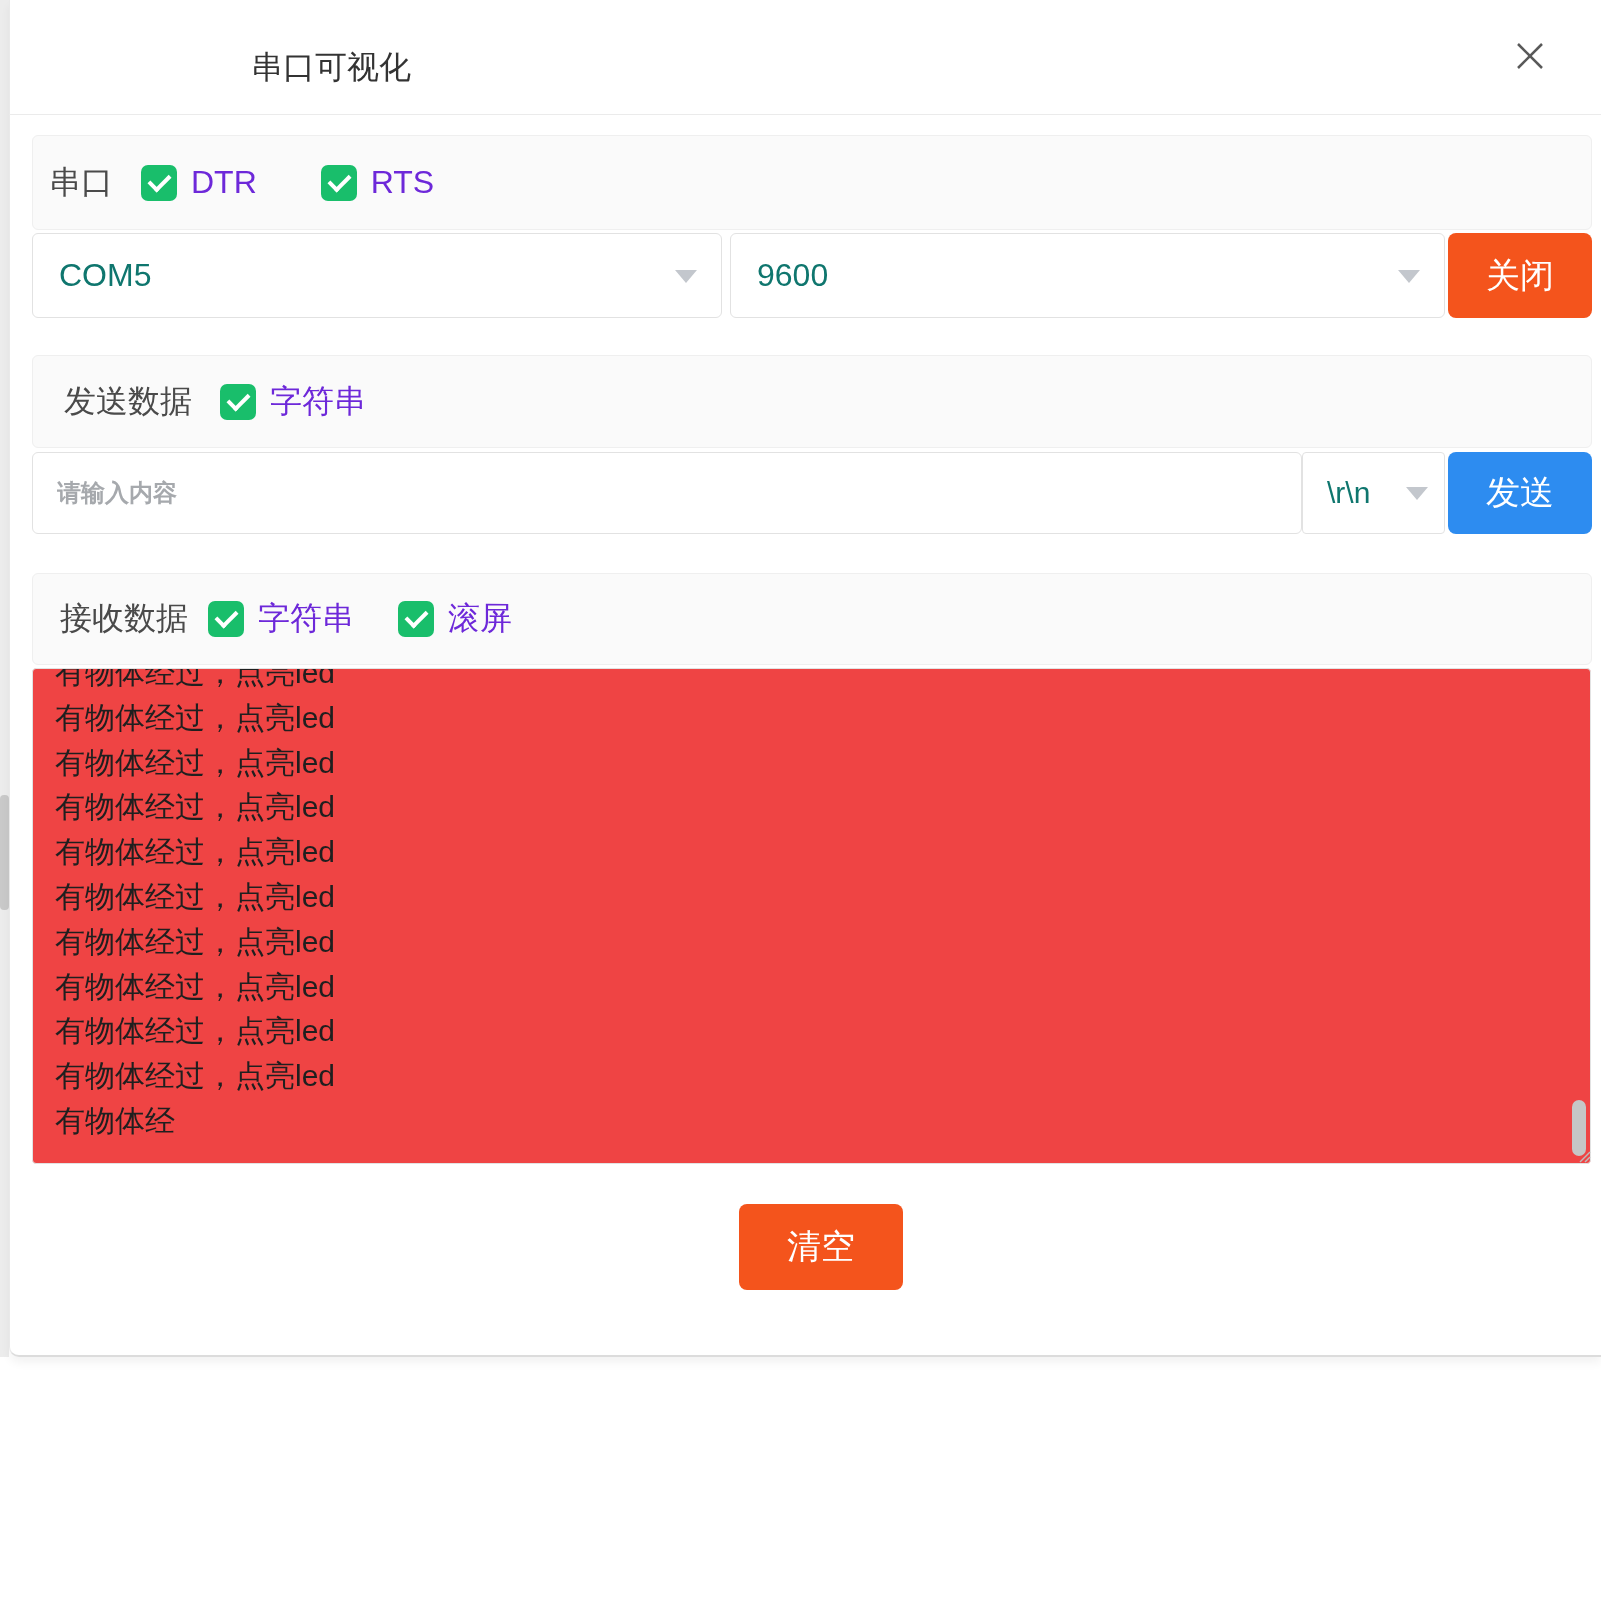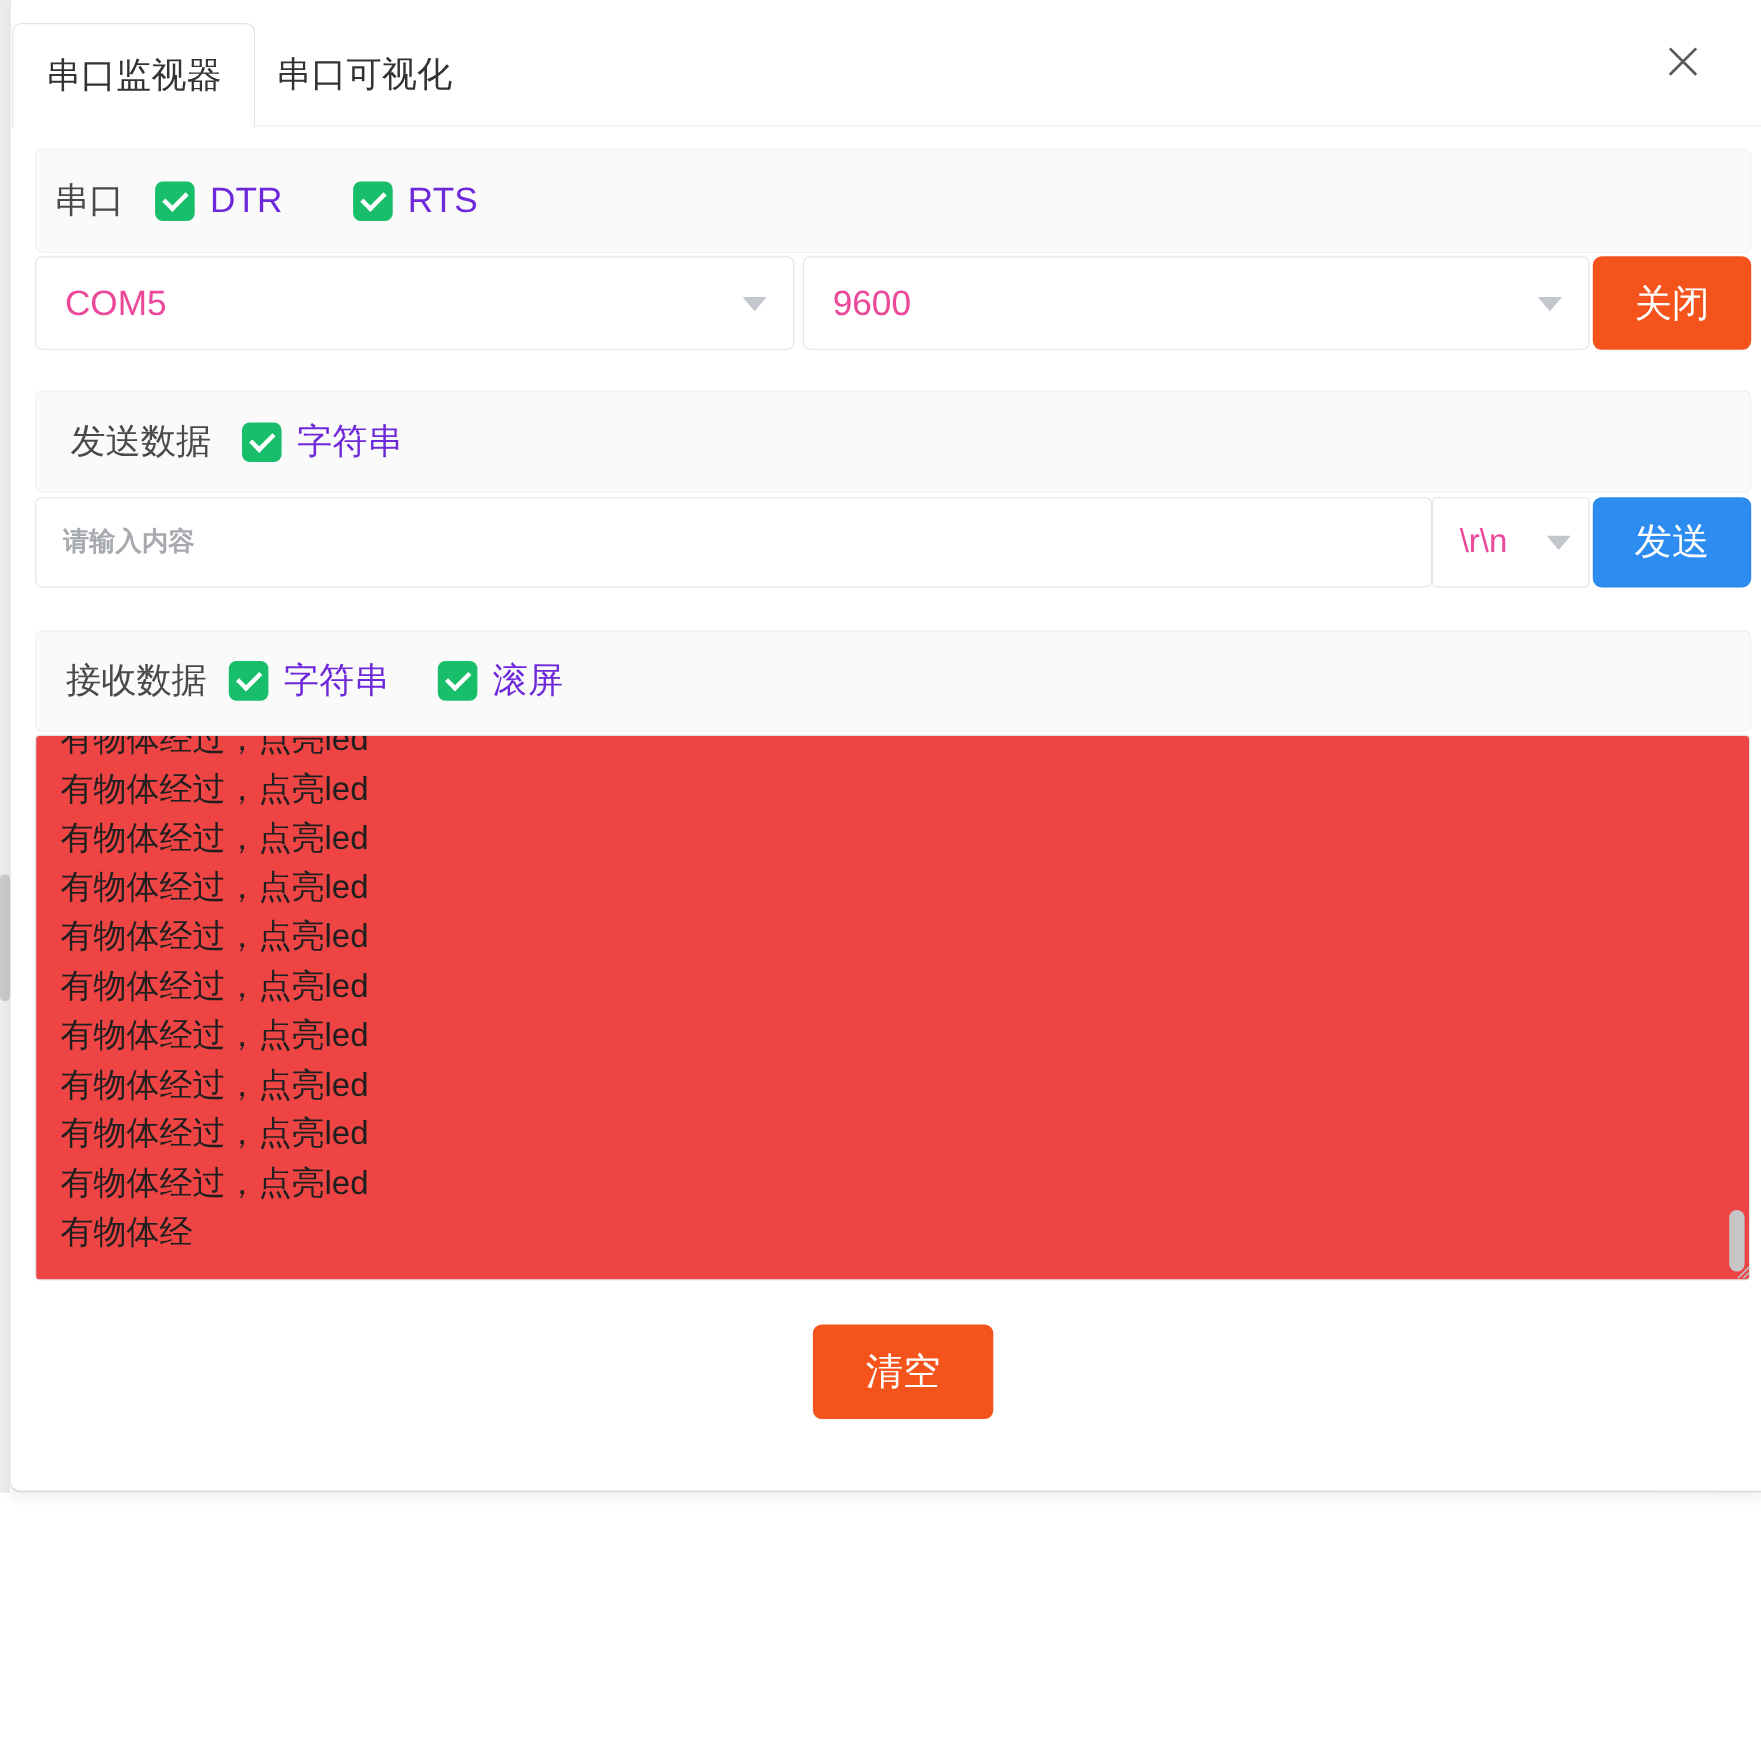--- a/index.html
+++ b/index.html
@@ -41,21 +41,21 @@
   .sec-label{font-size:32px;color:#4a4a4a;}
   .cb{width:36px;height:36px;border-radius:7px;background:var(--checkbox-green);position:relative;flex:none;cursor:pointer;}
   .cb::after{content:'';position:absolute;left:8px;top:9px;width:17px;height:9px;
     border-left:4px solid #fff;border-bottom:4px solid #fff;transform:rotate(-45deg);}
   .cb-label{font-size:32px;color:#6d28d9;margin-left:14px;}
   .gap-lg{margin-left:28px;} .gap-xl{margin-left:64px;} .gap-md{margin-left:20px;} .gap-grp{margin-left:44px;}
 
   
   .select-box{background:#fff;border:1px solid #e2e2e2;border-radius:6px;
     display:flex;align-items:center;z-index:2;cursor:pointer;}
-  .select-text{font-size:32px;color:#ec4899;padding-left:26px;}
+  .select-text{font-size:32px;color:#0f766e;padding-left:26px;}
   .caret{width:0;height:0;border-left:11px solid transparent;border-right:11px solid transparent;
     border-top:13px solid #c3c7cd;position:absolute;top:50%;margin-top:-6px;}
   .sel-port{left:32px;top:233px;width:690px;height:85px;}
   .sel-baud{left:730px;top:233px;width:715px;height:85px;}
   .btn{display:flex;align-items:center;justify-content:center;color:#fff;font-size:34px;
     border:none;border-radius:8px;z-index:2;cursor:pointer;}
   .btn-orange{background:var(--accent-orange);}
   .btn-blue{background:var(--accent-blue);text-align:center;}
   .btn-close-port{left:1448px;top:233px;width:144px;height:85px;}
   .btn-send{left:1448px;top:452px;width:144px;height:82px;}
@@ -83,23 +83,20 @@
 
 <div id="canvas">
 
   <div class="abs page-track">
     <div class="abs page-thumb"></div>
   </div>
 
   <div class="abs dialog"></div>
   <div class="abs tabbar-line"></div>
 
-  <div class="abs tab tab-active">
-    <span>串口监视器</span>
-  </div>
   <div class="abs tab tab-inactive">
     <span>串口可视化</span>
   </div>
 
   <div class="abs close-btn">
     <svg width="36" height="36" viewBox="0 0 36 36">
       <line x1="6" y1="6" x2="30" y2="30" stroke="#595959" stroke-width="2.5"></line>
       <line x1="30" y1="6" x2="6" y2="30" stroke="#595959" stroke-width="2.5"></line>
     </svg>
   </div>

